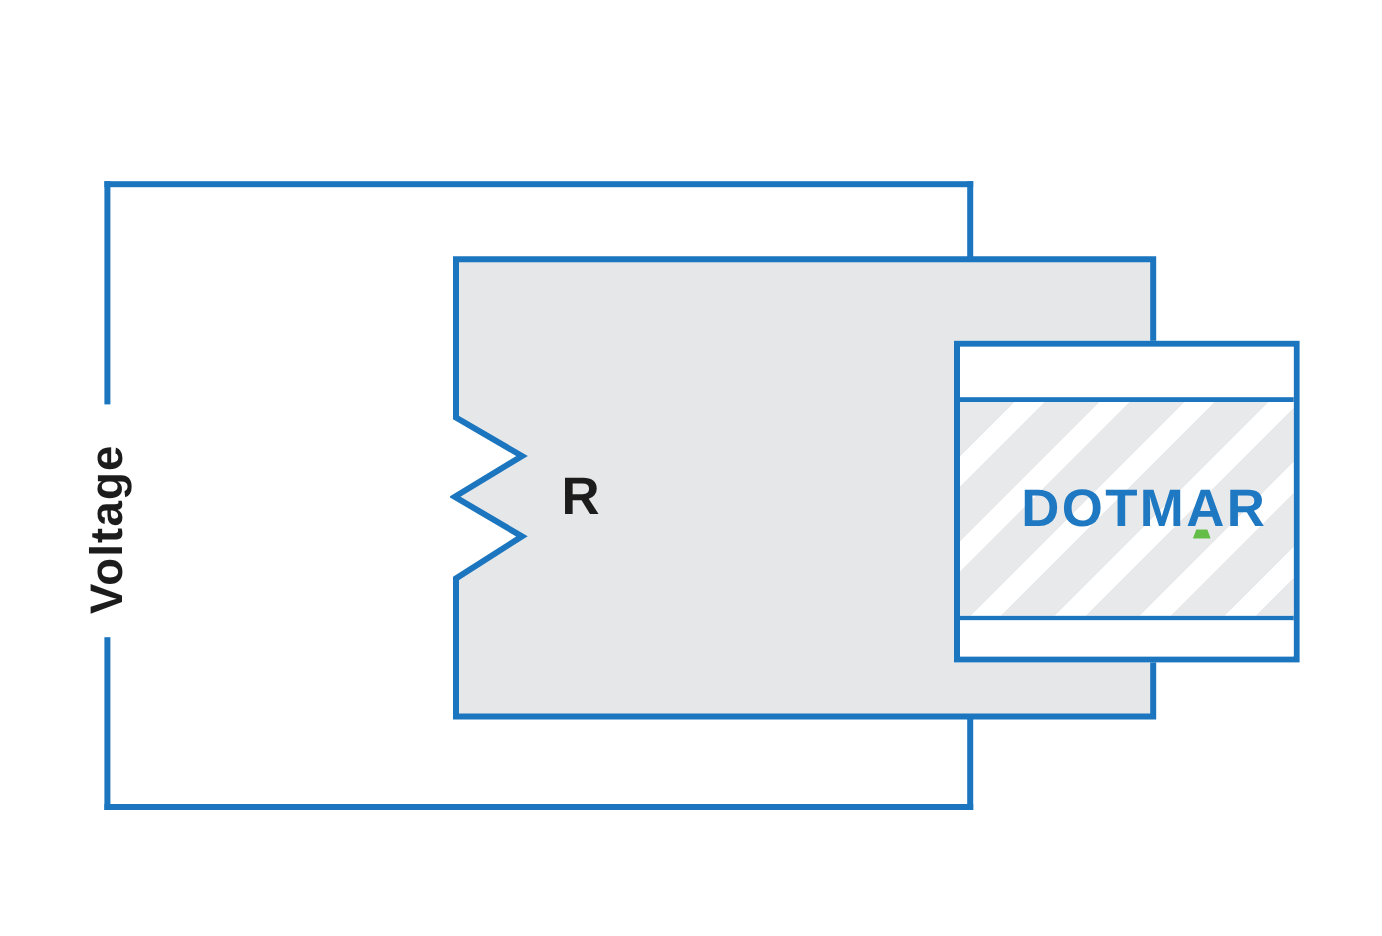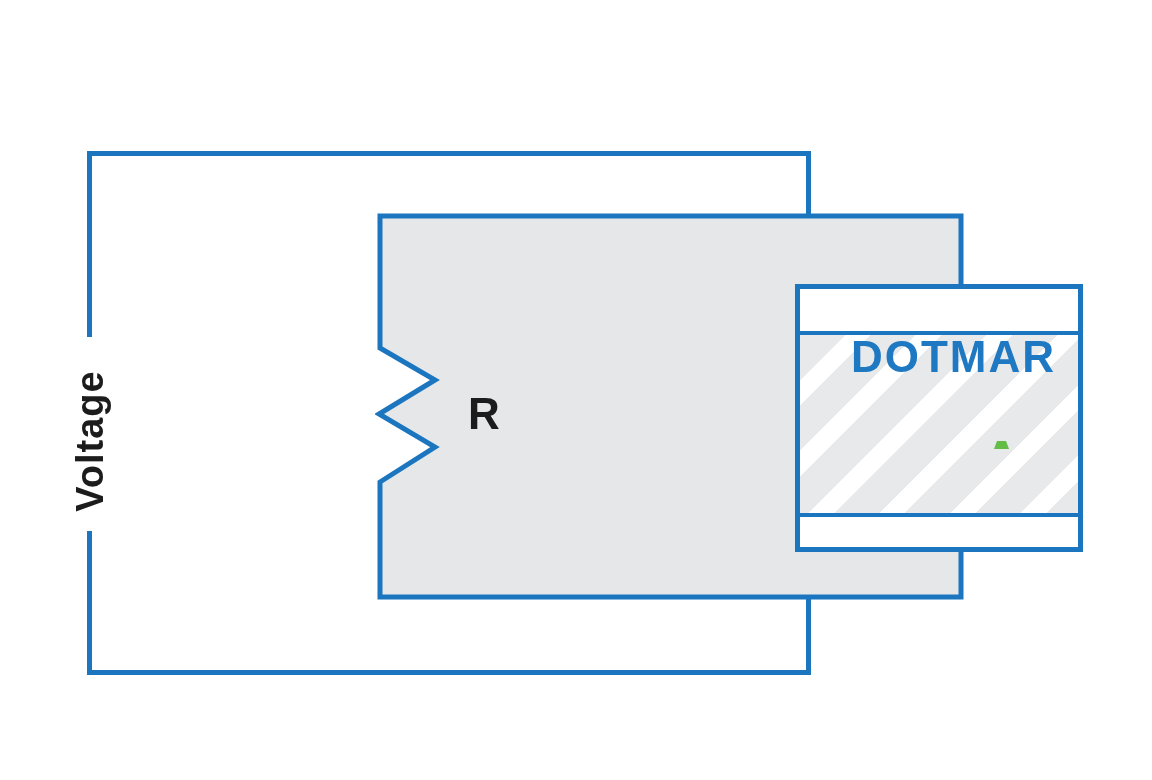--- a/index.html
+++ b/index.html
@@ -51,21 +51,21 @@
     background:#ffffff;border:5px solid var(--wire-blue);
     display:flex;flex-direction:column;
   }
   .logo-band-top{height:42px;background:#ffffff;}
   .logo-divider{height:4px;background:var(--wire-blue);}
   .logo-hatch{
     flex:1;position:relative;
     background:repeating-linear-gradient(135deg,
       var(--stripe-gray) 0px, var(--stripe-gray) 32px,
       #ffffff 32px, #ffffff 50px);
-    display:flex;justify-content:center;padding-left:29px;
+    display:flex;align-items:center;justify-content:center;padding-left:29px;
   }
   .logo-band-bottom{height:30px;background:#ffffff;}
   .brand-word{
     font-size:44px;font-weight:bold;letter-spacing:2px;
     color:var(--logo-blue);line-height:1;white-space:nowrap;
   }
   .brand-accent{
     position:absolute;left:194px;top:152px;width:15px;height:8px;
     background:var(--accent-green);
     clip-path:polygon(20% 0,80% 0,100% 100%,0 100%);

